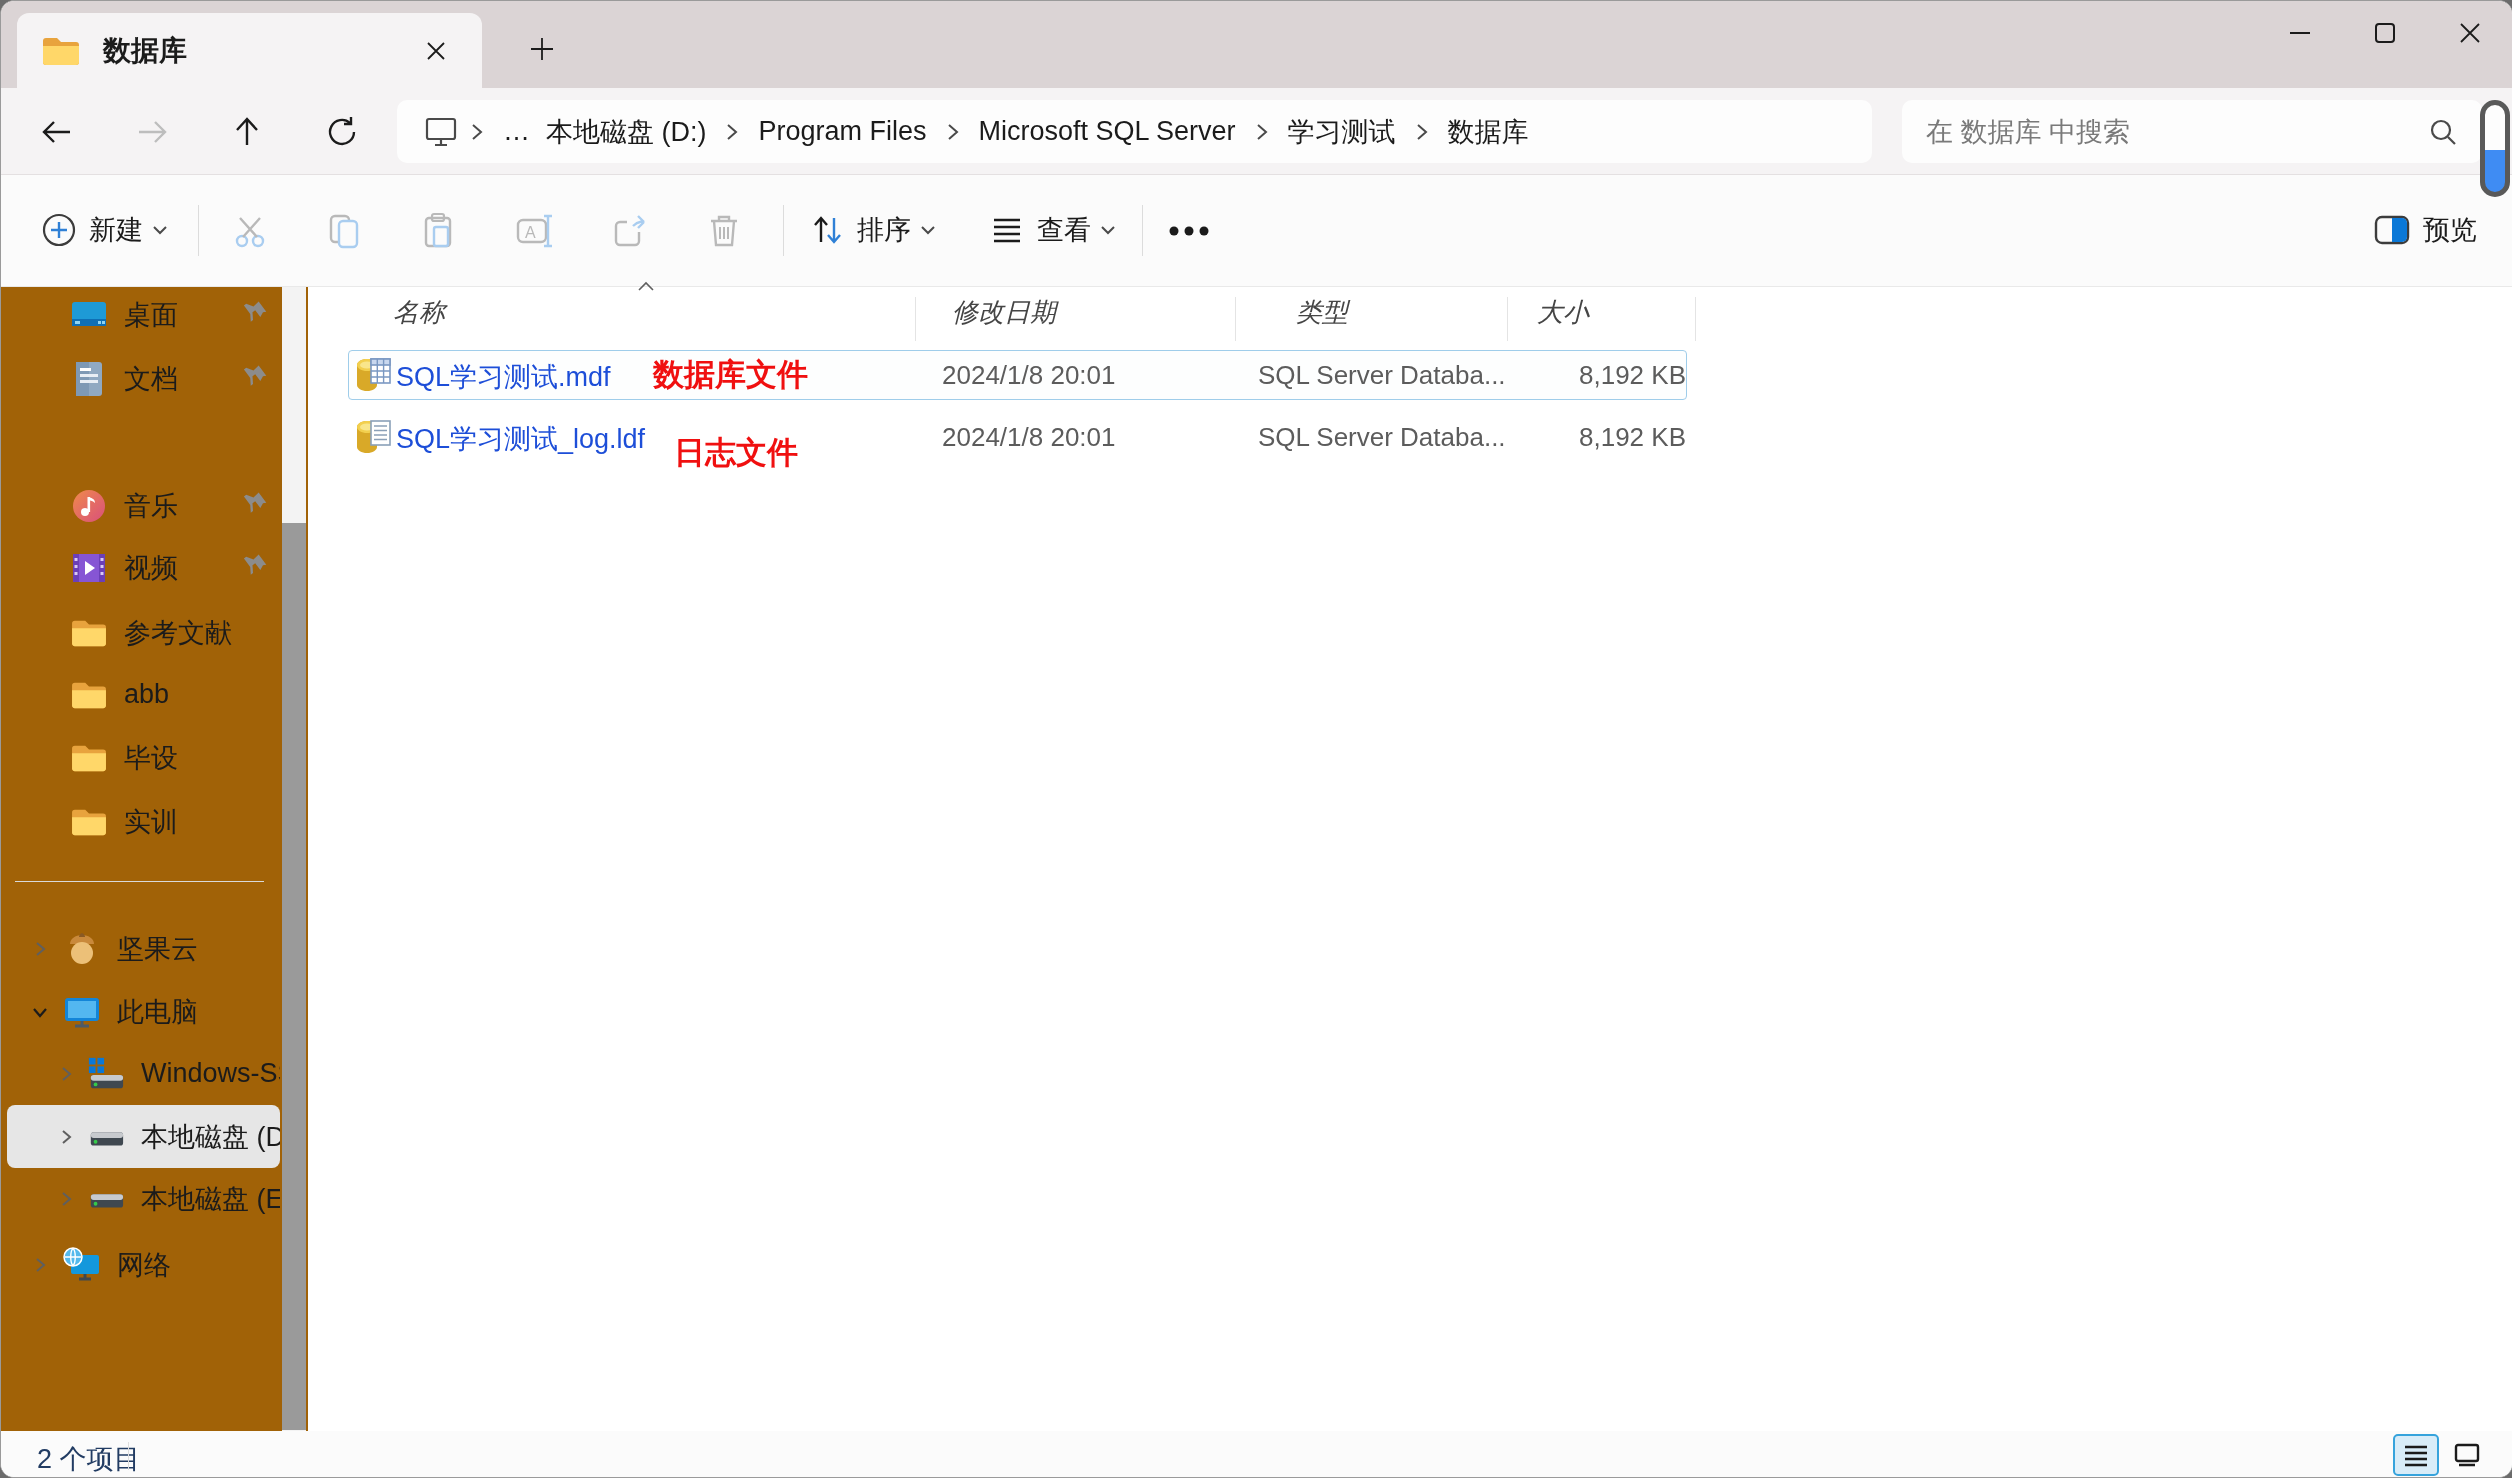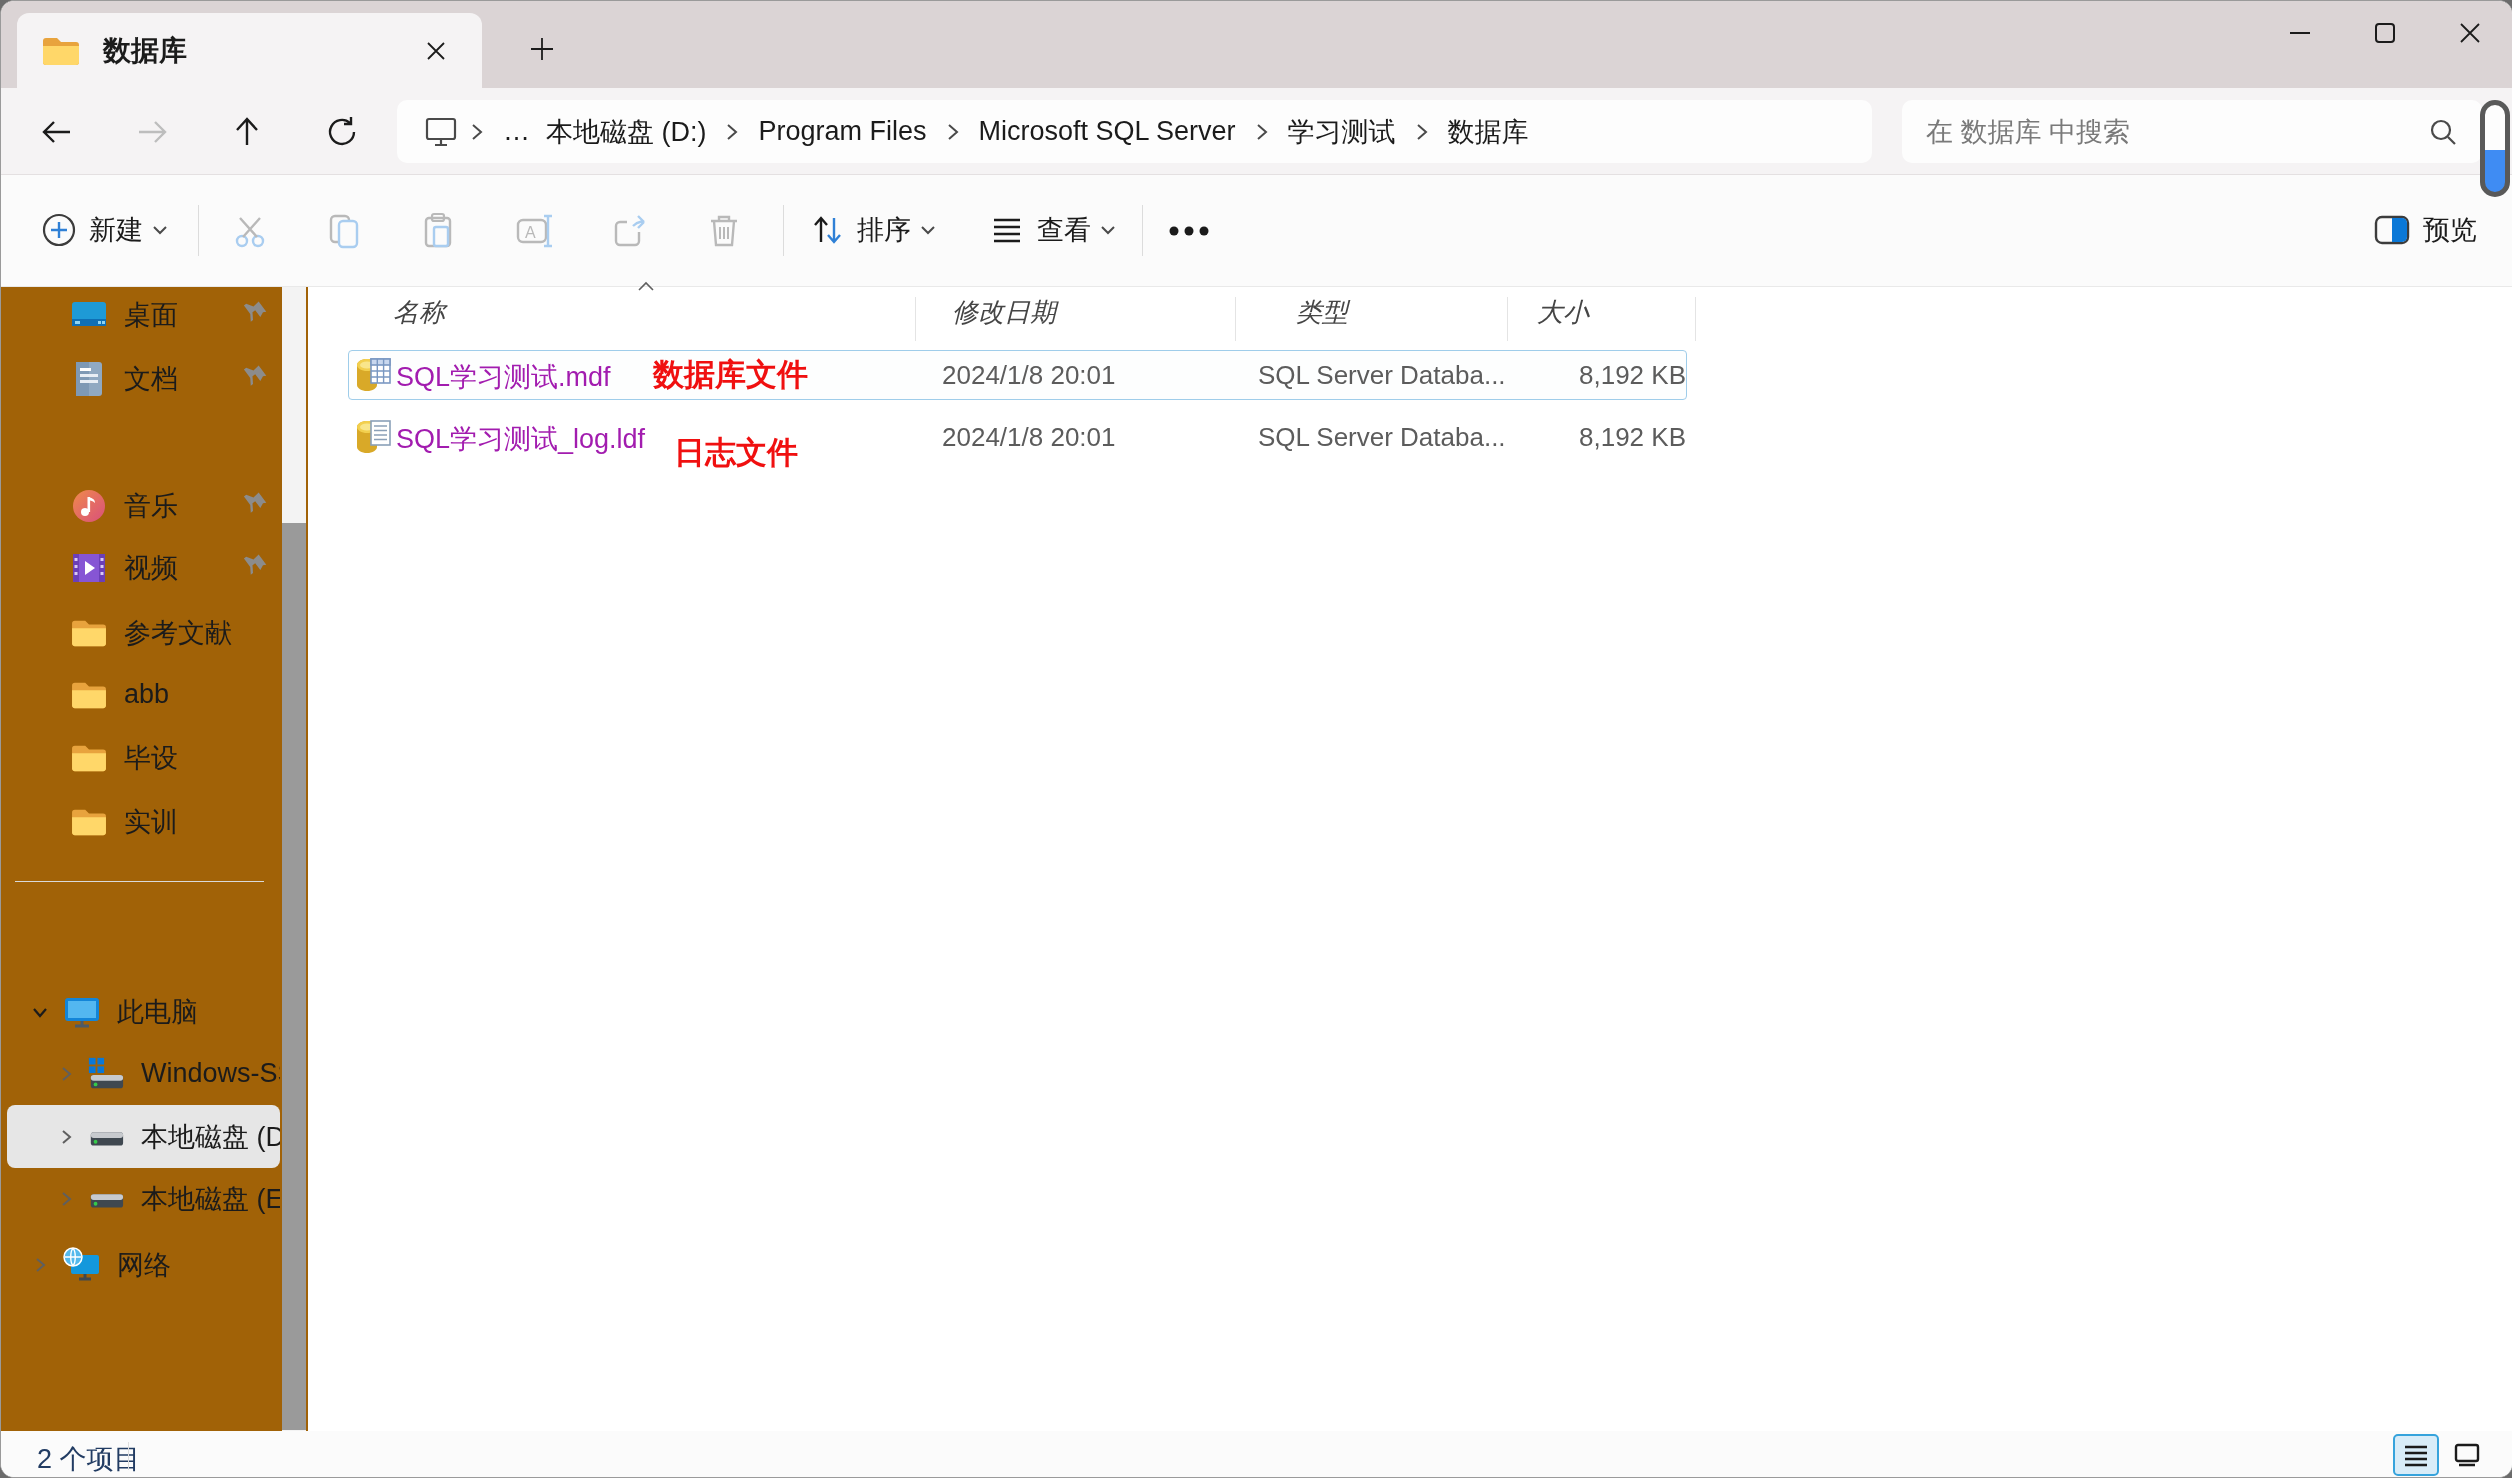--- a/index.html
+++ b/index.html
@@ -38,21 +38,21 @@
   .sel{background:#e6e6e6;}
   .sdivider{position:absolute;left:14px;width:249px;height:1px;background:#d9d9d9;}
   .sscroll-track{position:absolute;left:281px;top:286px;width:24px;height:1144px;background:#f3f3f3;}
   .sscroll-thumb{position:absolute;left:281px;top:522px;width:24px;height:907px;background:#9a9a9a;}
   
   .content{position:absolute;left:307px;top:286px;width:2206px;height:1144px;background:#ffffff;}
   .hdr{position:absolute;top:8px;font-size:26px;color:#454545;font-style:italic;}
   .hsep{position:absolute;top:10px;width:1px;height:44px;background:#e4e4e4;}
   .rowsel{position:absolute;left:40px;top:63px;width:1339px;height:50px;border:1px solid #9fcdea;border-radius:4px;box-sizing:border-box;background:#fdfefe;}
   .frow{position:absolute;left:40px;width:1643px;height:50px;}
-  .fname{position:absolute;left:48px;top:9px;font-size:27px;color:#a21caf;white-space:nowrap;}
+  .fname{position:absolute;left:48px;top:9px;font-size:27px;color:#1d4ed8;white-space:nowrap;}
   .fdate{position:absolute;left:594px;top:10px;font-size:26px;color:#5c5c5c;white-space:nowrap;}
   .ftype{position:absolute;left:910px;top:10px;font-size:26px;color:#5c5c5c;white-space:nowrap;}
   .fsize{position:absolute;left:1178px;top:10px;width:160px;text-align:right;font-size:26px;color:#5c5c5c;white-space:nowrap;}
   .ficon{position:absolute;left:6px;top:5px;width:38px;height:40px;}
   .annot{position:absolute;font-size:31px;font-weight:700;color:#f01010;white-space:nowrap;}
   
   .statusbar{position:absolute;left:0;top:1431px;width:100%;height:48px;background:#fbfbfb;}
   .status-count{position:absolute;left:36px;top:9px;font-size:27px;color:#223c63;}
   .status-div{position:absolute;left:127px;top:10px;width:1px;height:28px;background:#dedede;}
   .viewbtn{position:absolute;top:2px;width:46px;height:42px;display:flex;align-items:center;justify-content:center;border-radius:5px;box-sizing:border-box;}
@@ -394,20 +394,35 @@
           <svg width="38" height="32" viewBox="0 0 40 34">
             <path fill="#e8a33d" d="M2 7a3 3 0 013-3h11l4 4h15a3 3 0 013 3v17a3 3 0 01-3 3H5a3 3 0 01-3-3z"></path>
             <path fill="#ffd769" d="M2 12h36v16a3 3 0 01-3 3H5a3 3 0 01-3-3z"></path>
           </svg>
         </span>
       <span class="lbl">实训</span>
     </div>
 
     <div class="sdivider" style="top:594px;"></div>
 
+    <div class="srow" style="top:630px;padding-left:18px;">
+      <span class="chev">
+          <svg width="18" height="18" viewBox="0 0 18 18">
+            <path d="M6 3l7 6-7 6" stroke="#5f5f5f" stroke-width="2" fill="none"></path>
+          </svg>
+        </span>
+      <span class="ic" style="margin-left:8px;">
+          <svg width="36" height="36" viewBox="0 0 36 36">
+            <path d="M6 13c0-5 5-9 12-9s12 4 12 9z" fill="#c9893b"></path>
+            <ellipse cx="18" cy="22" rx="11" ry="11" fill="#ecc078"></ellipse>
+            <path d="M18 2c2 1 3 2 3 4h-6c0-2 1-3 3-4z" fill="#8a5a24"></path>
+          </svg>
+        </span>
+      <span class="lbl">坚果云</span>
+    </div>
 
     <div class="srow" style="top:693px;padding-left:18px;">
       <span class="chev">
           <svg width="18" height="18" viewBox="0 0 18 18">
             <path d="M3 6l6 7 6-7" stroke="#1b1b1b" stroke-width="2.2" fill="none"></path>
           </svg>
         </span>
       <span class="ic" style="margin-left:8px;">
           <svg width="38" height="34" viewBox="0 0 38 34">
             <rect x="2" y="3" width="34" height="23" rx="3" fill="#1385d8"></rect>

